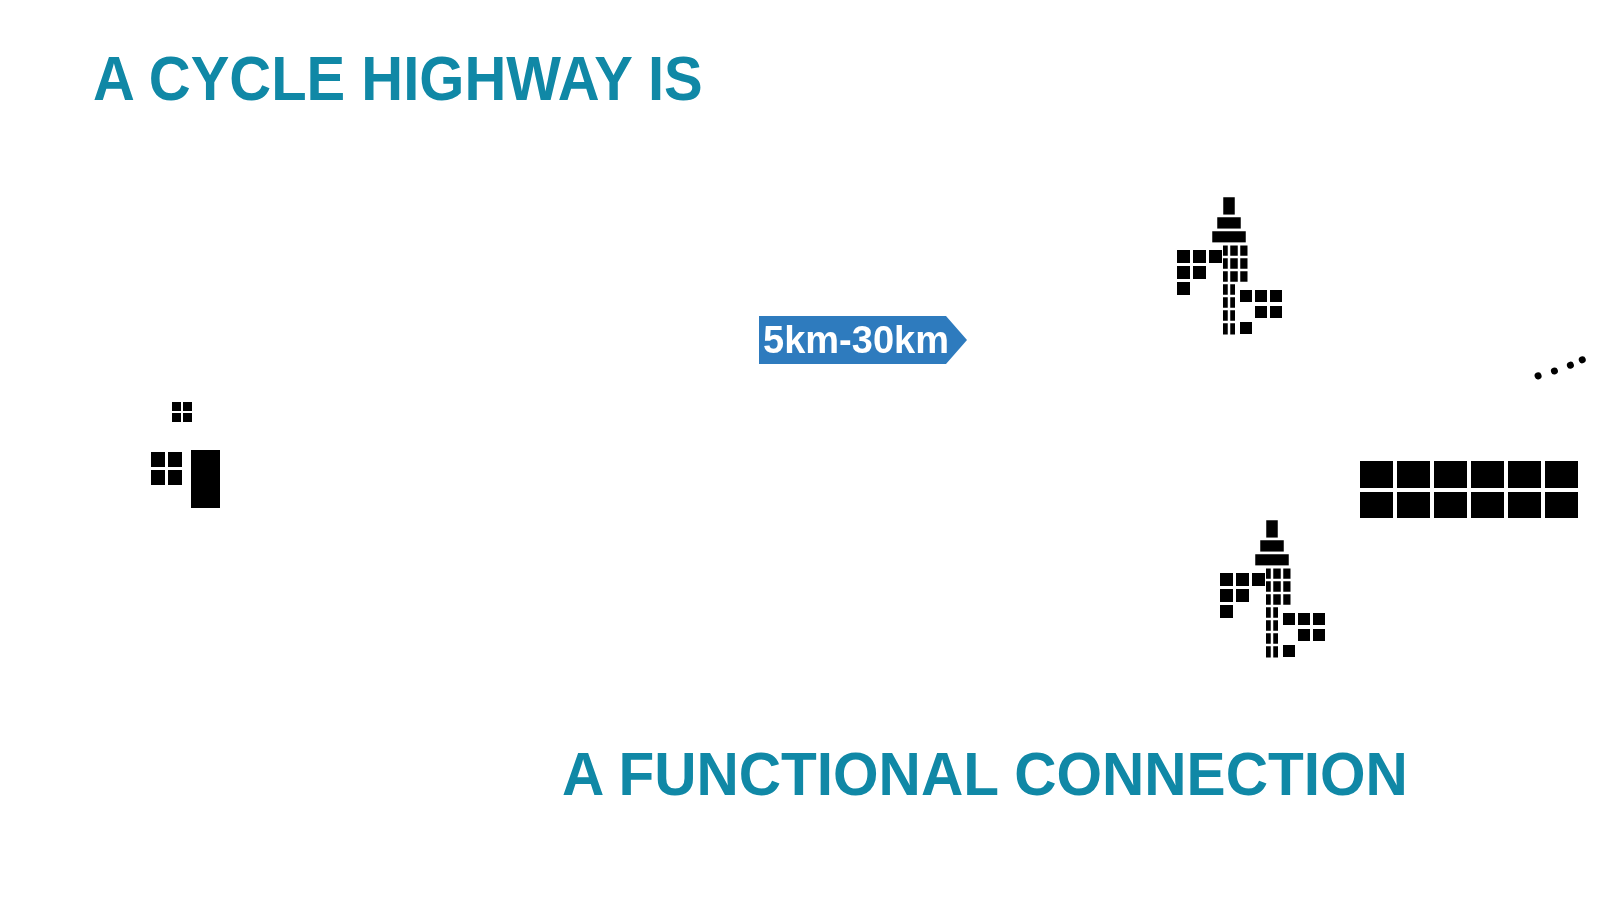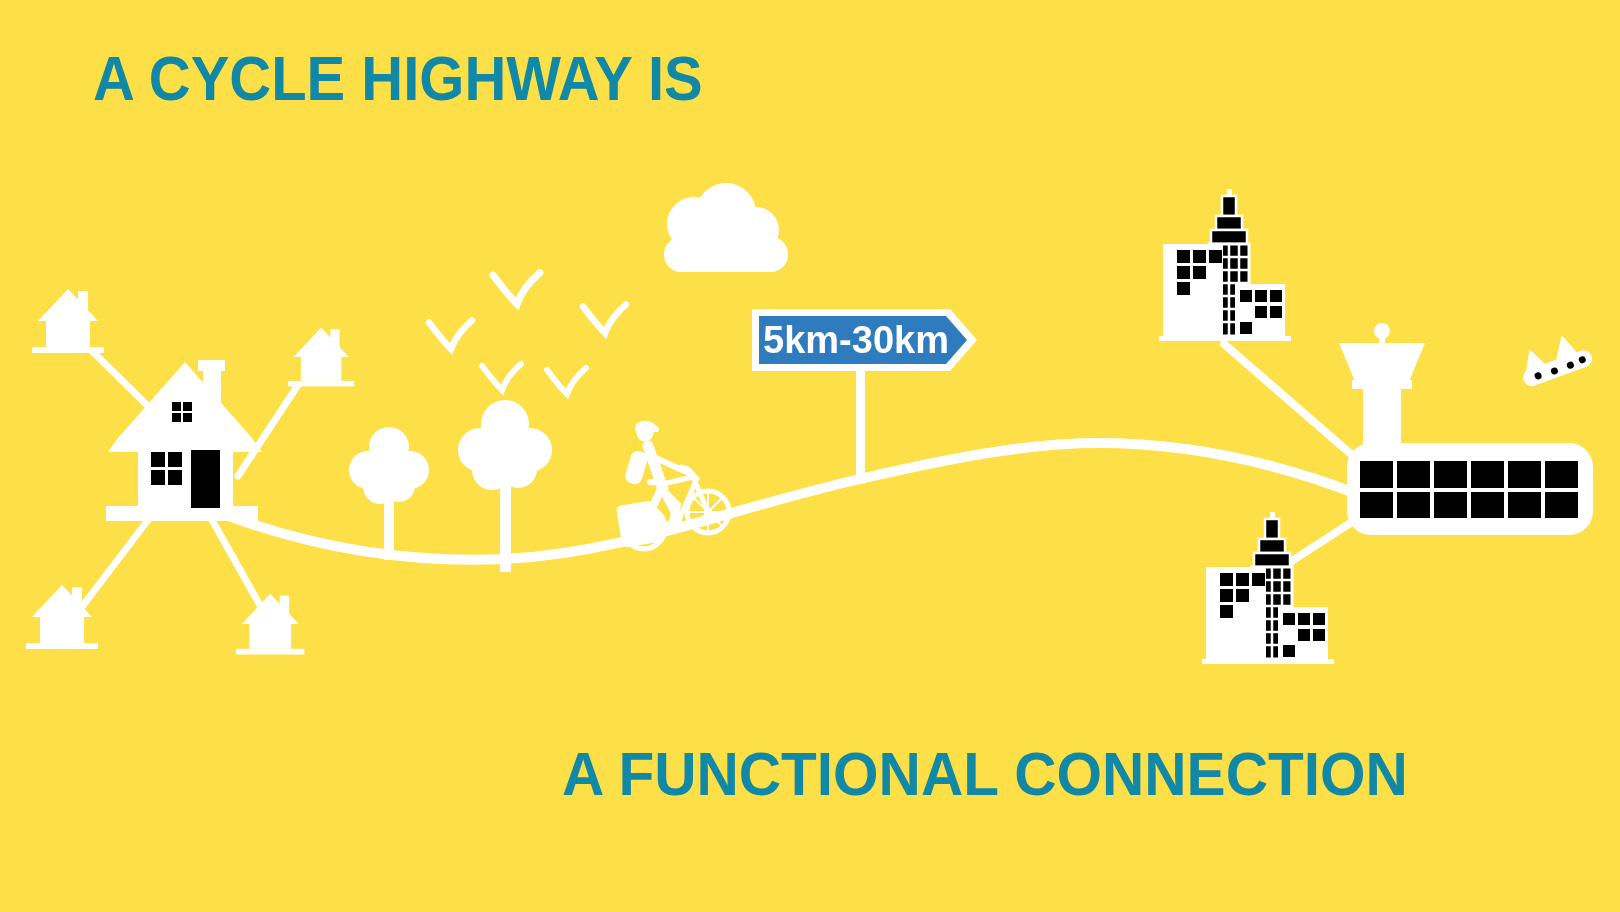--- a/index.html
+++ b/index.html
@@ -1,17 +1,17 @@
 <!DOCTYPE html>
 <html><head>
 <meta charset="utf-8">
 <style>
   html,body{margin:0;padding:0;background:#000;}
   .stage{
-    position:relative;width:1620px;height:912px;background:#fde047;overflow:hidden;
+    position:relative;width:1620px;height:912px;background:#ffffff;overflow:hidden;
     font-family:"Liberation Sans",sans-serif;
   }
   .stage svg{position:absolute;left:0;top:0;}
   .headline{
     position:absolute;color:#1088A6;font-weight:bold;line-height:1;
     transform-origin:left top;white-space:nowrap;
   }
   .title{left:93px;top:47px;font-size:63px;transform:scaleX(0.92);}
   .subtitle{left:562px;top:744px;font-size:61px;transform:scaleX(0.96);}
   .w{fill:#ffffff;}

